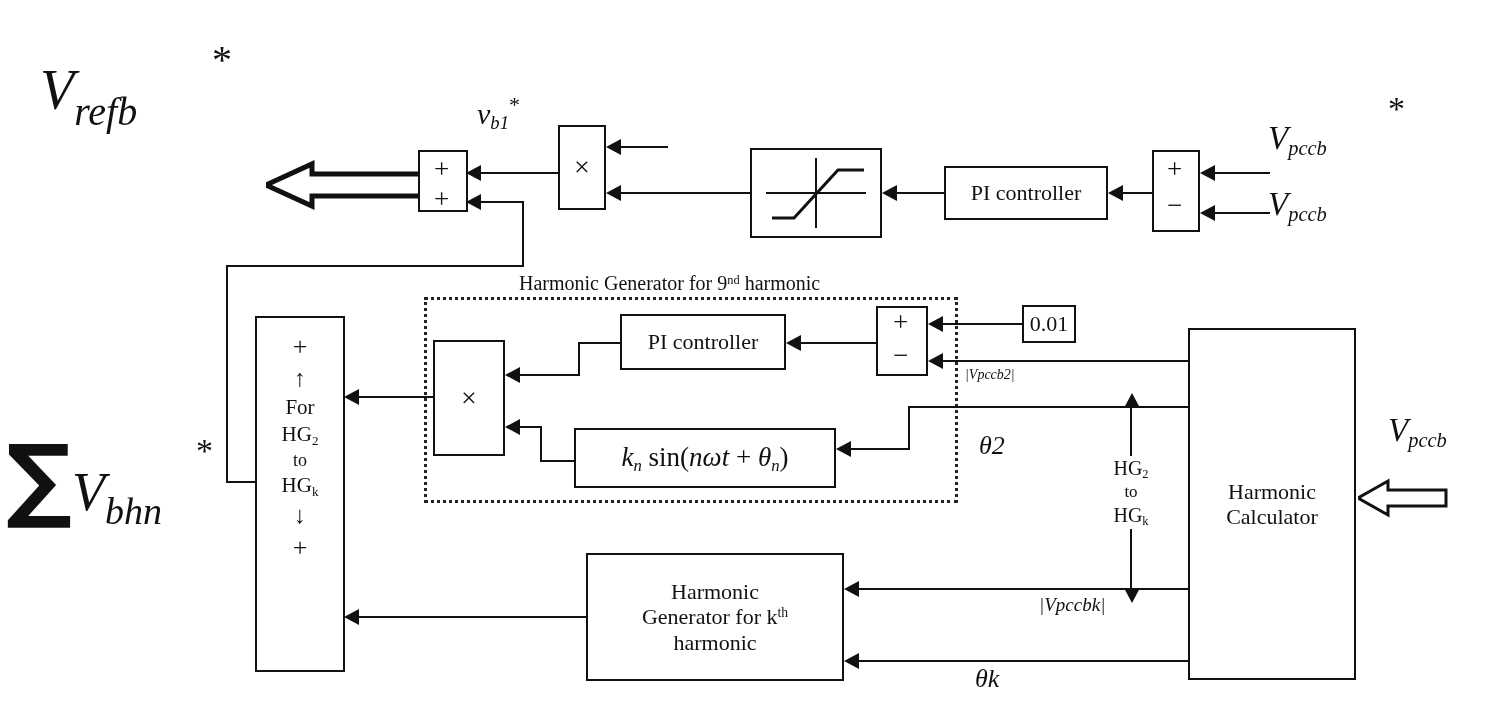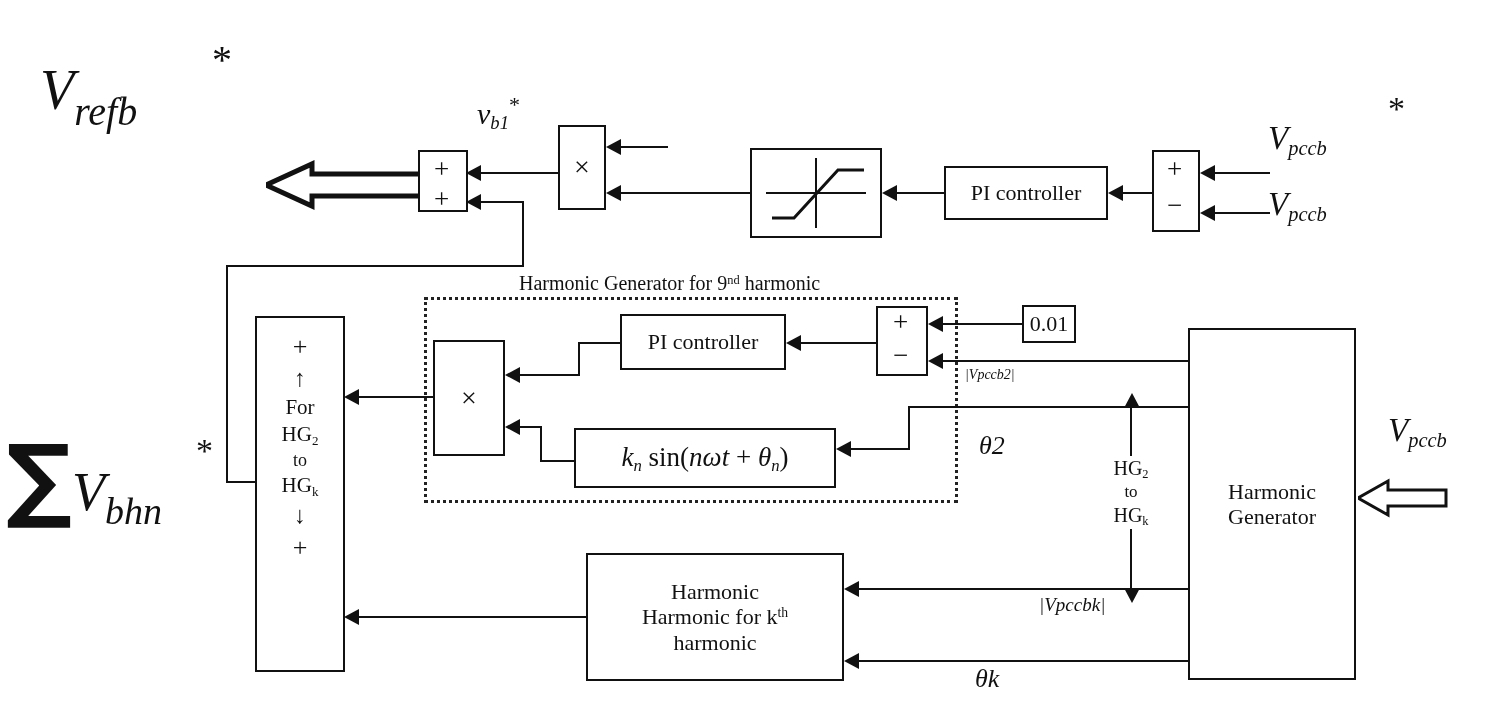--- a/index.html
+++ b/index.html
@@ -201,21 +201,21 @@
   </div>
 
   <div class="lbl" style="left:6px;top:440px;">
     <span style="font-size:92px;font-weight:bold;font-family:'DejaVu Sans',sans-serif;line-height:0.85;">∑</span><span class="big" style="font-size:54px;">V</span><span style="font-size:38px;font-style:italic;vertical-align:-14px;">bhn</span>
   </div>
   <div class="lbl star" style="left:196px;top:432px;font-size:34px;">*</div>
 
   <div class="blk" style="left:586px;top:553px;width:258px;height:128px;font-size:22px;">
     <span>
       <span>Harmonic</span><br>
-      <span>Harmonic for k</span><sup>th</sup><br>
+      <span>Generator for k</span><sup>th</sup><br>
       <span>harmonic</span>
     </span>
   </div>
 
   <div class="ln hln" style="left:358px;top:616px;width:230px;"></div>
   <div class="ah ah-l" style="left:344px;top:609px;"></div>
 
   <div class="ln hln" style="left:858px;top:588px;width:332px;"></div>
   <div class="ah ah-l" style="left:844px;top:581px;"></div>
   <div class="lbl it" style="left:1039px;top:594px;font-size:19px;">|Vpccbk|</div>
@@ -229,21 +229,21 @@
   <div class="ah ah-d" style="left:1124px;top:588px;"></div>
   <div class="lbl" style="left:1093px;top:456px;width:76px;text-align:center;font-size:20px;line-height:1.2;background:#fff;">
     <div><span>HG</span><sub style="font-style:normal;">2</sub></div>
     <div style="font-size:17px;">to</div>
     <div><span>HG</span><sub style="font-style:normal;">k</sub></div>
   </div>
 
   <div class="blk" style="left:1188px;top:328px;width:168px;height:352px;font-size:22px;">
     <span>
       <span>Harmonic</span><br>
-      <span>Generator</span>
+      <span>Calculator</span>
     </span>
   </div>
 
   <svg class="hollow" style="left:1358px;top:477px;" width="90" height="42" viewBox="0 0 90 42">
     <polygon points="0,21 30,4 30,13 88,13 88,29 30,29 30,38" fill="#ffffff" stroke="#111111" stroke-width="3"></polygon>
   </svg>
   <div class="lbl it" style="left:1388px;top:412px;font-size:33px;">
     <span>V</span><sub>pccb</sub>
   </div>
 

